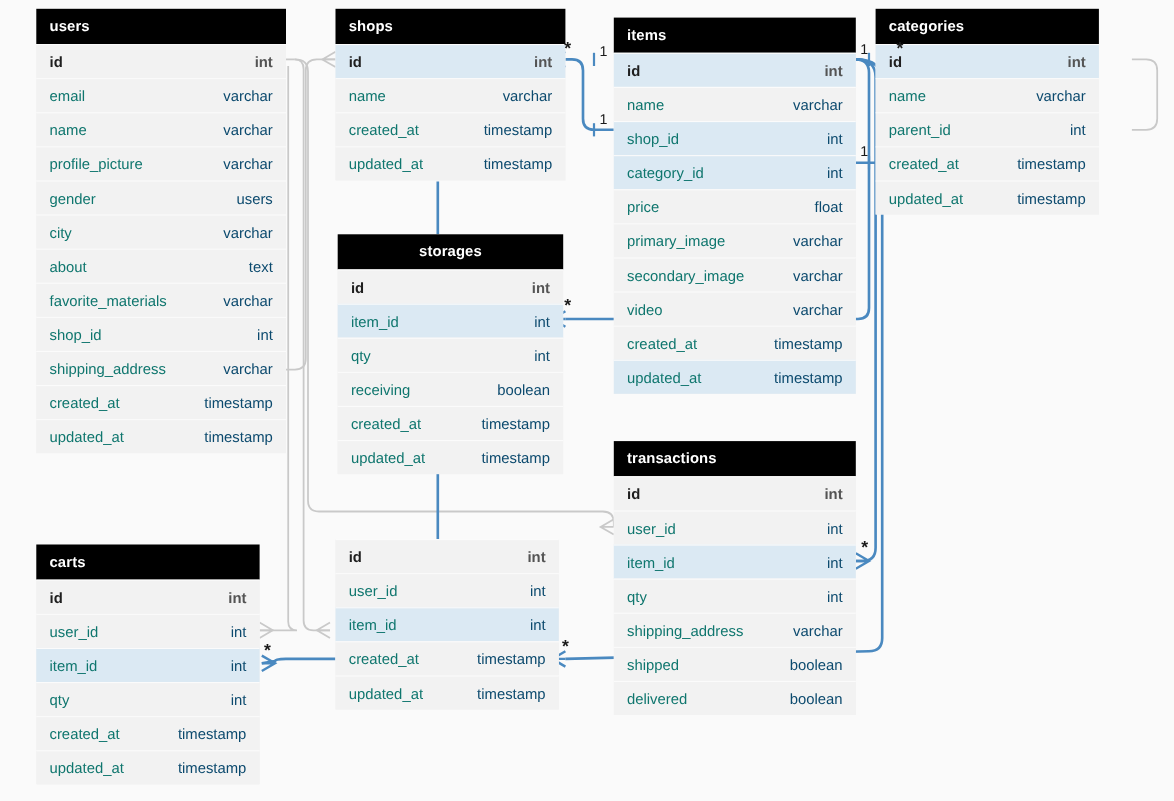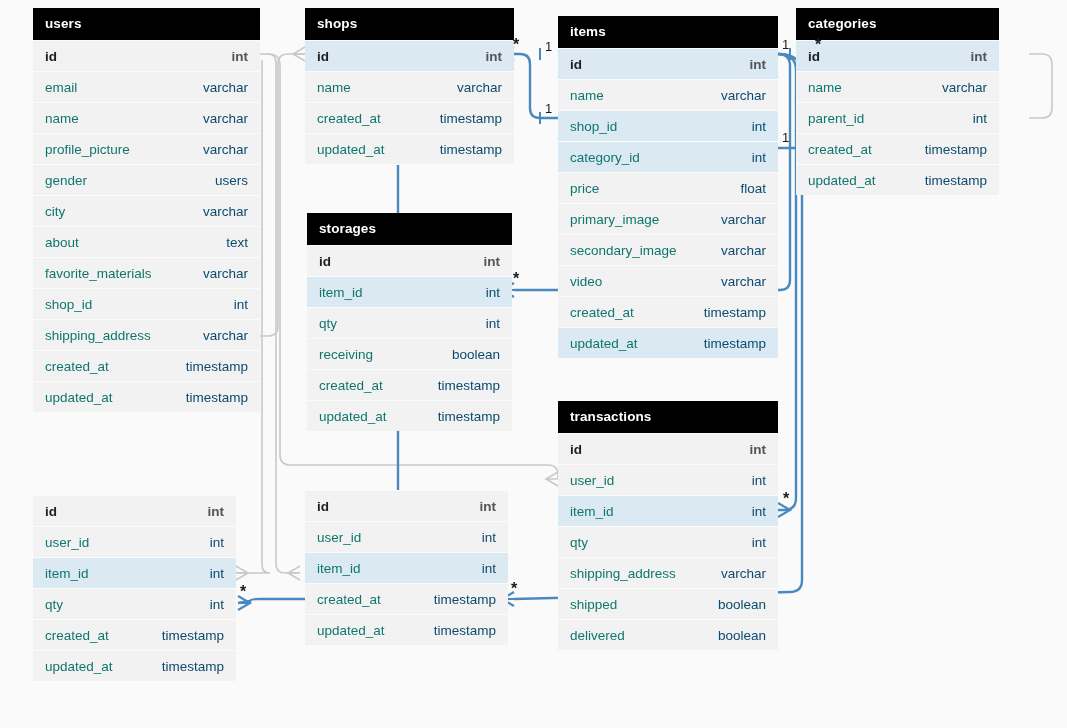--- a/index.html
+++ b/index.html
@@ -188,21 +188,21 @@
         </div>
         <div class="row">
           <span class="cname">created_at</span>
           <span class="ctype">timestamp</span>
         </div>
         <div class="row">
           <span class="cname">updated_at</span>
           <span class="ctype">timestamp</span>
         </div>
       </div>
-      <div class="table" style="left: 307px; top: 213px; width: 205px;">
+      <div class="table" style="left: 307px; top: 213px; width: 205px; text-align: center;">
         <div class="table-header">storages</div>
         <div class="row pk">
           <span class="cname">id</span>
           <span class="ctype">int</span>
         </div>
         <div class="row hl">
           <span class="cname">item_id</span>
           <span class="ctype">int</span>
         </div>
         <div class="row">
@@ -313,20 +313,21 @@
         <div class="row">
           <span class="cname">shipped</span>
           <span class="ctype">boolean</span>
         </div>
         <div class="row">
           <span class="cname">delivered</span>
           <span class="ctype">boolean</span>
         </div>
       </div>
       <div class="table" style="left: 33px; top: 495px; width: 203px;">
+        <div class="table-header">carts</div>
         <div class="row pk">
           <span class="cname">id</span>
           <span class="ctype">int</span>
         </div>
         <div class="row">
           <span class="cname">user_id</span>
           <span class="ctype">int</span>
         </div>
         <div class="row hl">
           <span class="cname">item_id</span>

